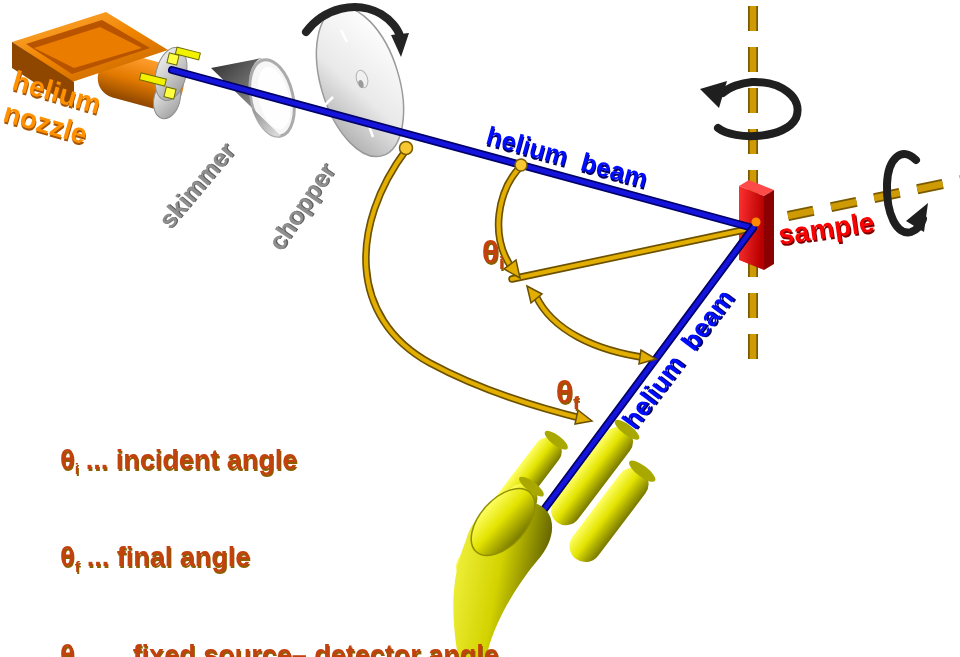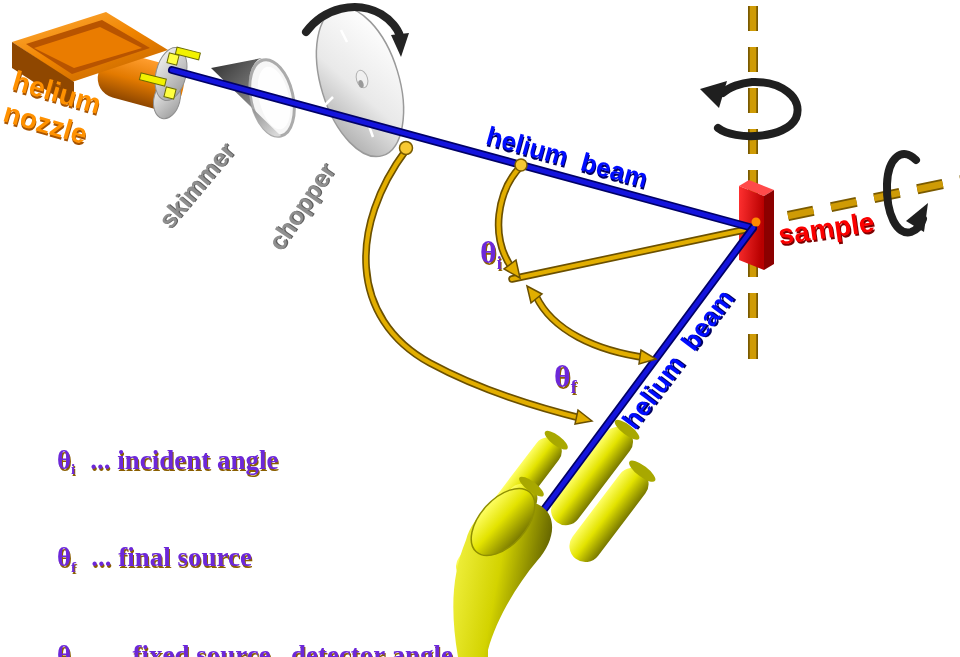--- a/index.html
+++ b/index.html
@@ -6,26 +6,26 @@
   #stage{position:relative;width:960px;height:657px;background:#ffffff;overflow:hidden;
          font-family:"Liberation Sans", sans-serif;}
   #scene{position:absolute;left:0;top:0;}
   .lbl{position:absolute;font-weight:700;white-space:pre;line-height:1.18;pointer-events:none;}
   .ctr{transform-origin:center center;}
   .lbl-nozzle{color:#ff9100;font-size:28px;transform:rotate(16deg);transform-origin:left top;
               text-shadow:1px 2px 0 #a85400;}
   .lbl-gray{color:#8f8f8f;font-size:25px;text-shadow:1px 1px 0 #5f5f5f;}
   .lbl-beam{color:#000cff;font-size:26px;text-shadow:1px 2px 0 #000060;}
   .lbl-sample{color:#fb0000;font-size:28px;text-shadow:1px 2px 0 #7d0000;}
-  .gold{color:#6d28d9;text-shadow:1px 2px 0 #8a5f00;font-family:Liberation Serif, serif;}
+  .gold{color:#c2410c;text-shadow:1px 2px 0 #8a5f00;}
   .angle-label{font-size:32px;}
   .angle-label .sub, .legend .sub{font-size:0.56em;position:relative;top:0.35em;margin-right:2px;}
   .legend{left:30px;top:349px;font-size:27px;}
   .legend-row{height:34px;}
-  .legend .desc{margin-left:13px;}
+  .legend .desc{margin-left:5px;}
 </style>
 </head>
 <body>
 
 <div id="stage">
 
 <svg id="scene" width="960" height="657" viewBox="0 0 960 657">
   <defs>
     <linearGradient id="gOrangeTop" x1="0" y1="0" x2="0.7" y2="1">
       <stop offset="0" stop-color="#ffb143"></stop>
@@ -199,29 +199,29 @@
 
 <div class="lbl lbl-beam ctr" style="left:477px;top:142px;transform:rotate(15.5deg);width:180px;text-align:center;">helium  beam</div>
 
 <div class="lbl lbl-beam ctr" style="left:588px;top:344px;transform:rotate(-53deg);width:180px;text-align:center;">helium  beam</div>
 
 <div class="lbl lbl-sample ctr" style="left:778px;top:212px;transform:rotate(-8deg);">sample</div>
 
 <div class="lbl gold angle-label" style="left:464px;top:196px;">
   <span>θ</span><span class="sub">i</span>
 </div>
-<div class="lbl gold angle-label" style="left:538px;top:320px;">
+<div class="lbl gold angle-label" style="left:538px;top:336px;">
   <span>θ</span><span class="sub">f</span>
 </div>
 
 <div class="lbl gold legend">
   <div class="legend-row">
     <span>θ</span><span class="sub">i</span><span class="desc">... incident angle</span>
   </div>
   <div class="legend-row">
-    <span>θ</span><span class="sub">f</span><span class="desc">... final source</span>
+    <span>θ</span><span class="sub">f</span><span class="desc">... final angle</span>
   </div>
   <div class="legend-row">
     <span>θ</span><span class="sub">SD</span><span class="desc">... fixed source– detector angle</span>
   </div>
 </div>
 
 </div>
 
 </body></html>

